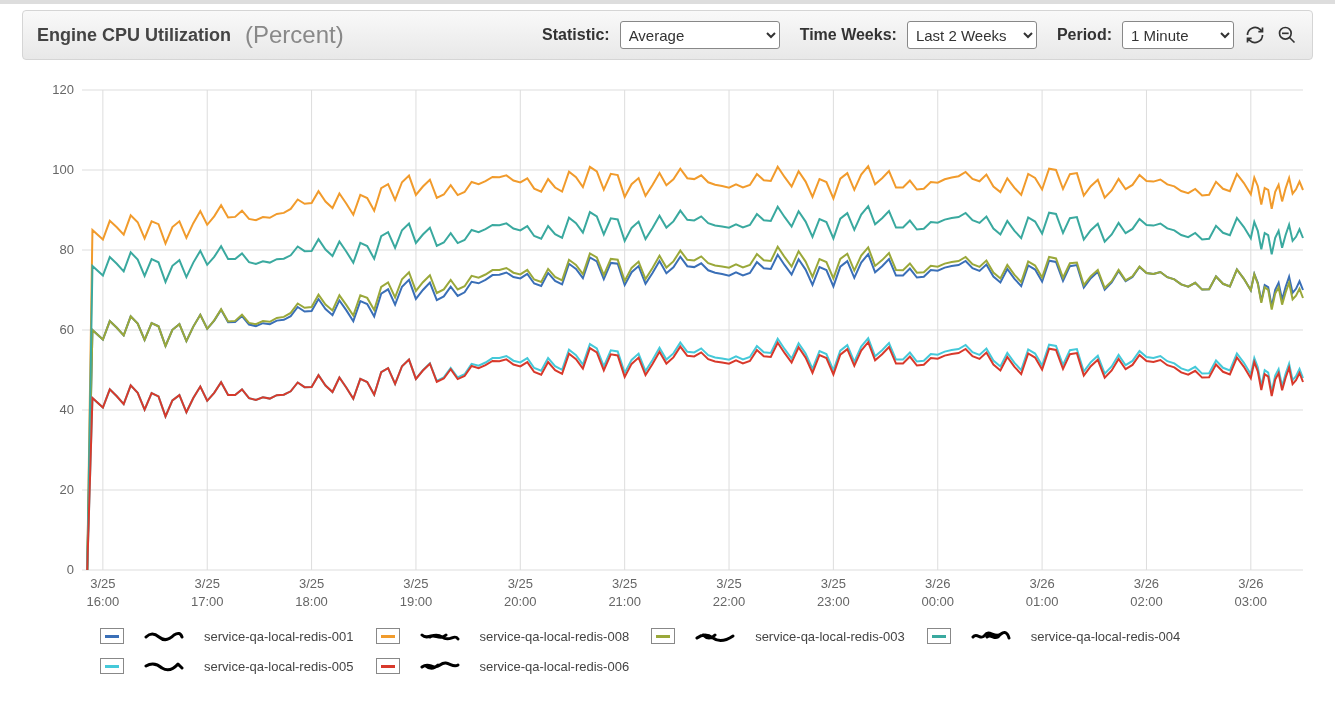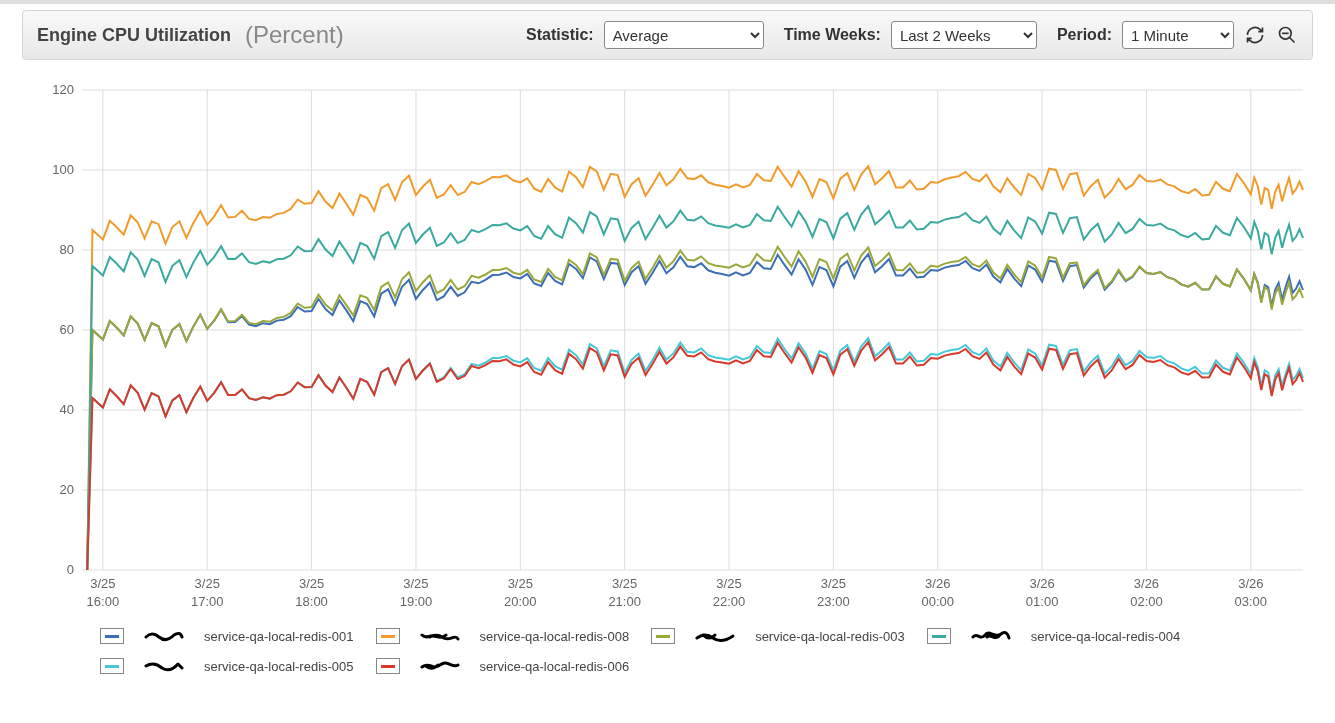--- a/index.html
+++ b/index.html
@@ -8,21 +8,21 @@
 
   
   .hdr{display:flex;align-items:center;height:48px;border:1px solid #d5d5d5;border-radius:4px;
        background:linear-gradient(#f9f9f9,#e8e8e8);padding:0 14px;gap:10px}
   .title-main{font-size:18px;font-weight:700;color:#444}
   .title-sub{font-size:24px;font-weight:400;color:#888;margin-left:4px}
   .spacer{flex:1}
   .lbl{font-size:16px;font-weight:700;color:#333;margin-left:10px}
   select{font-size:15px;padding:2px 4px;border:1px solid #888;border-radius:3px;background:#fff;color:#333;height:28px}
   .sel-stat{width:160px}
-  .sel-range{width:146px}
+  .sel-range{width:130px}
   .sel-period{width:112px}
   .icon-btn{cursor:pointer;width:22px;height:22px;display:inline-flex;align-items:center;justify-content:center;color:#333}
   .icon-btn svg{width:20px;height:20px;stroke:#333;fill:none;stroke-width:2}
 
   
   .chart-wrap{position:relative;margin-top:10px}
   svg.chart{display:block}
   .grid line{stroke:#ddd;stroke-width:1}
   .series{fill:none;stroke-width:2}
 

